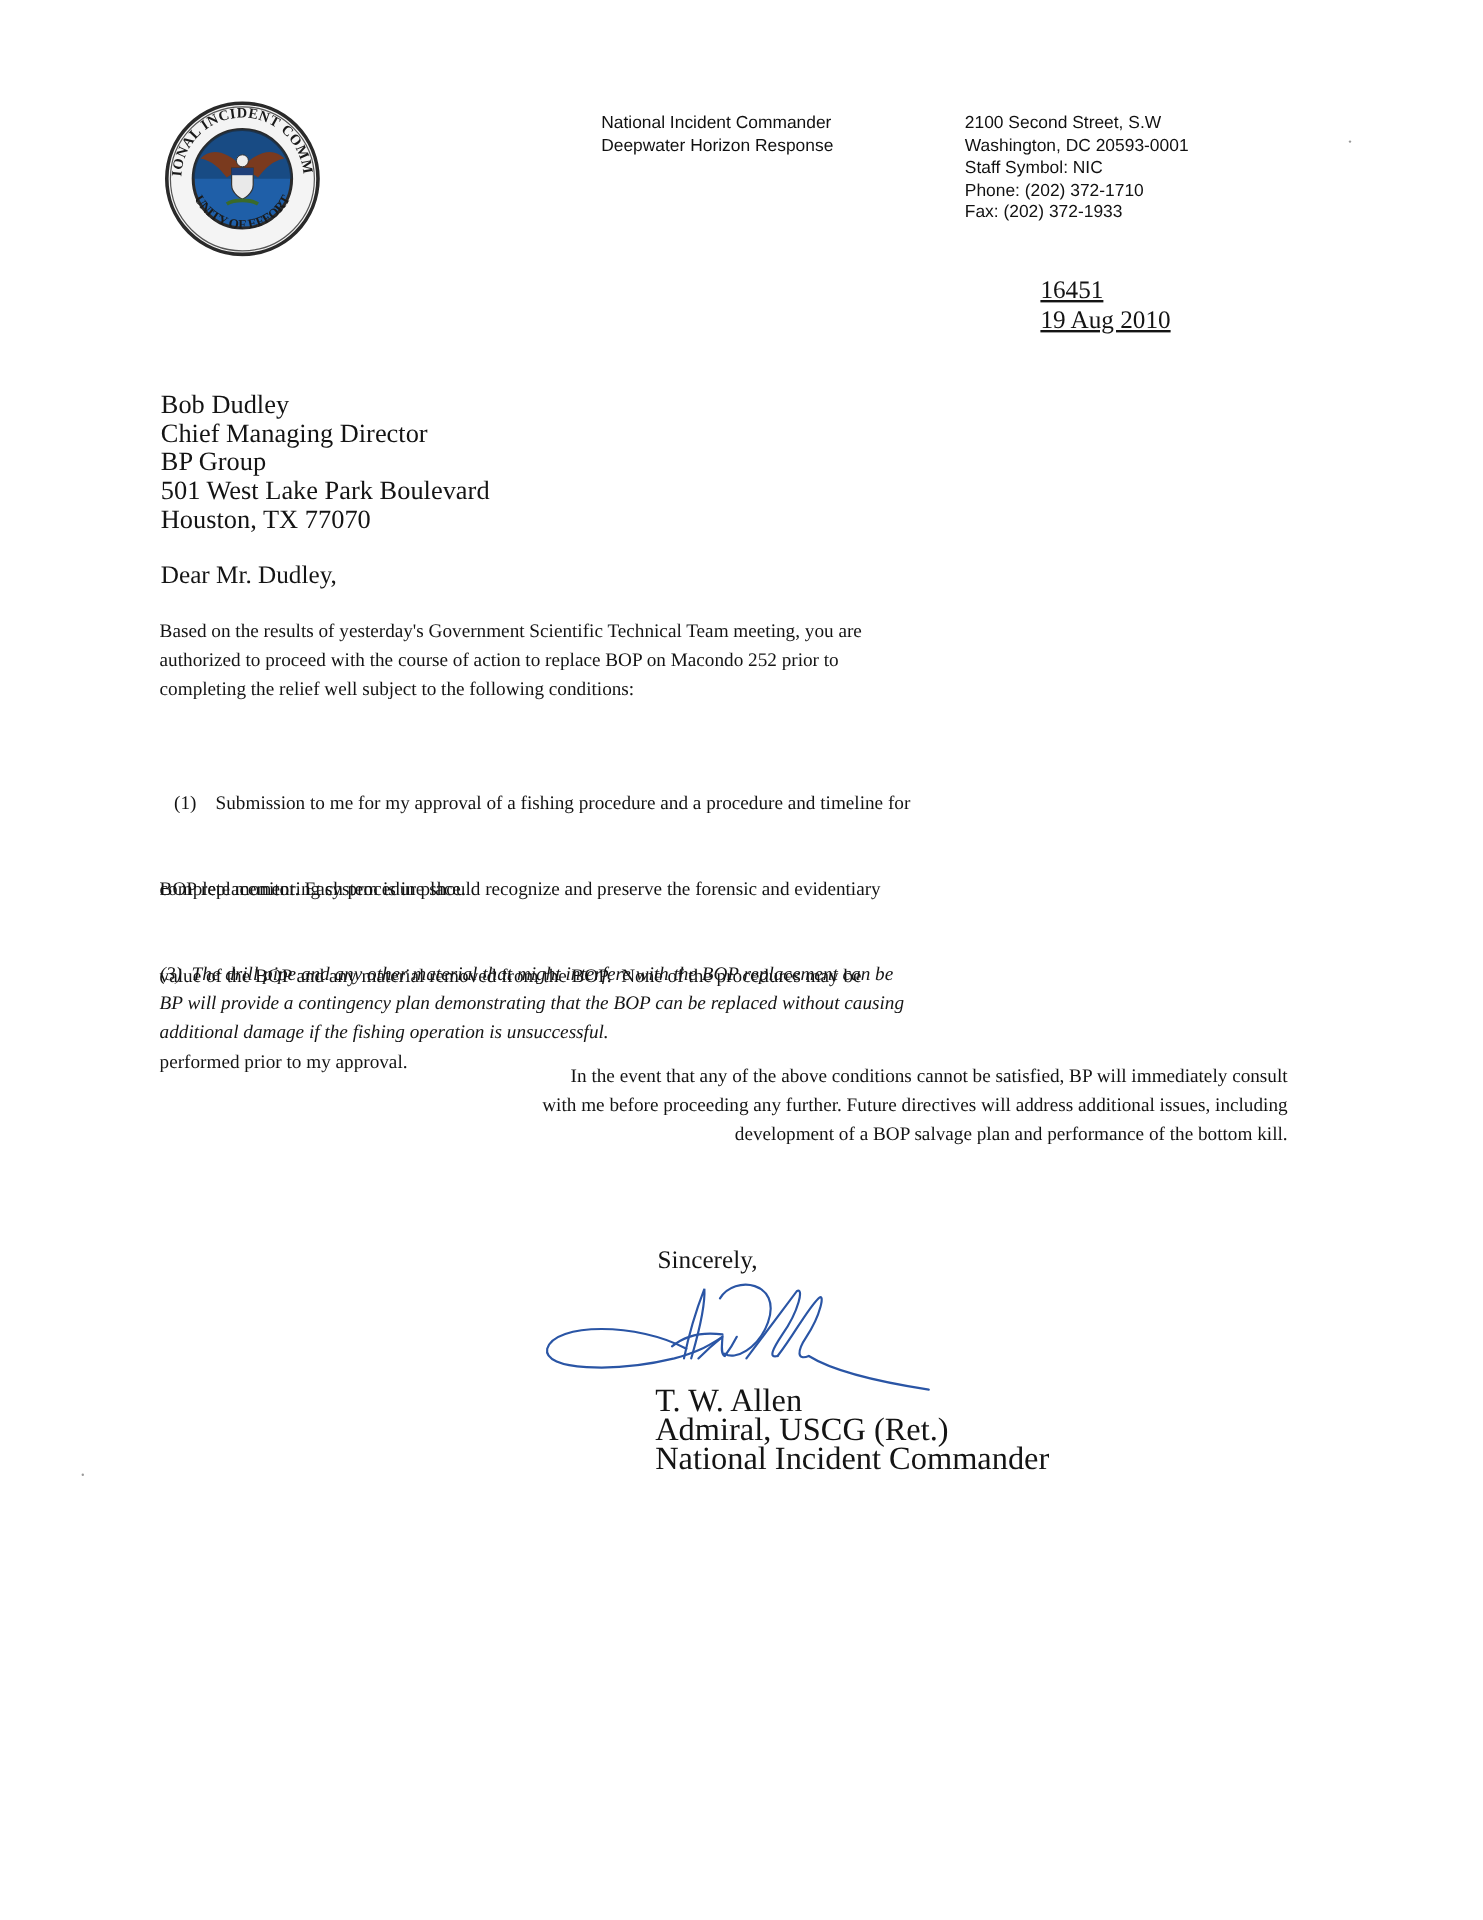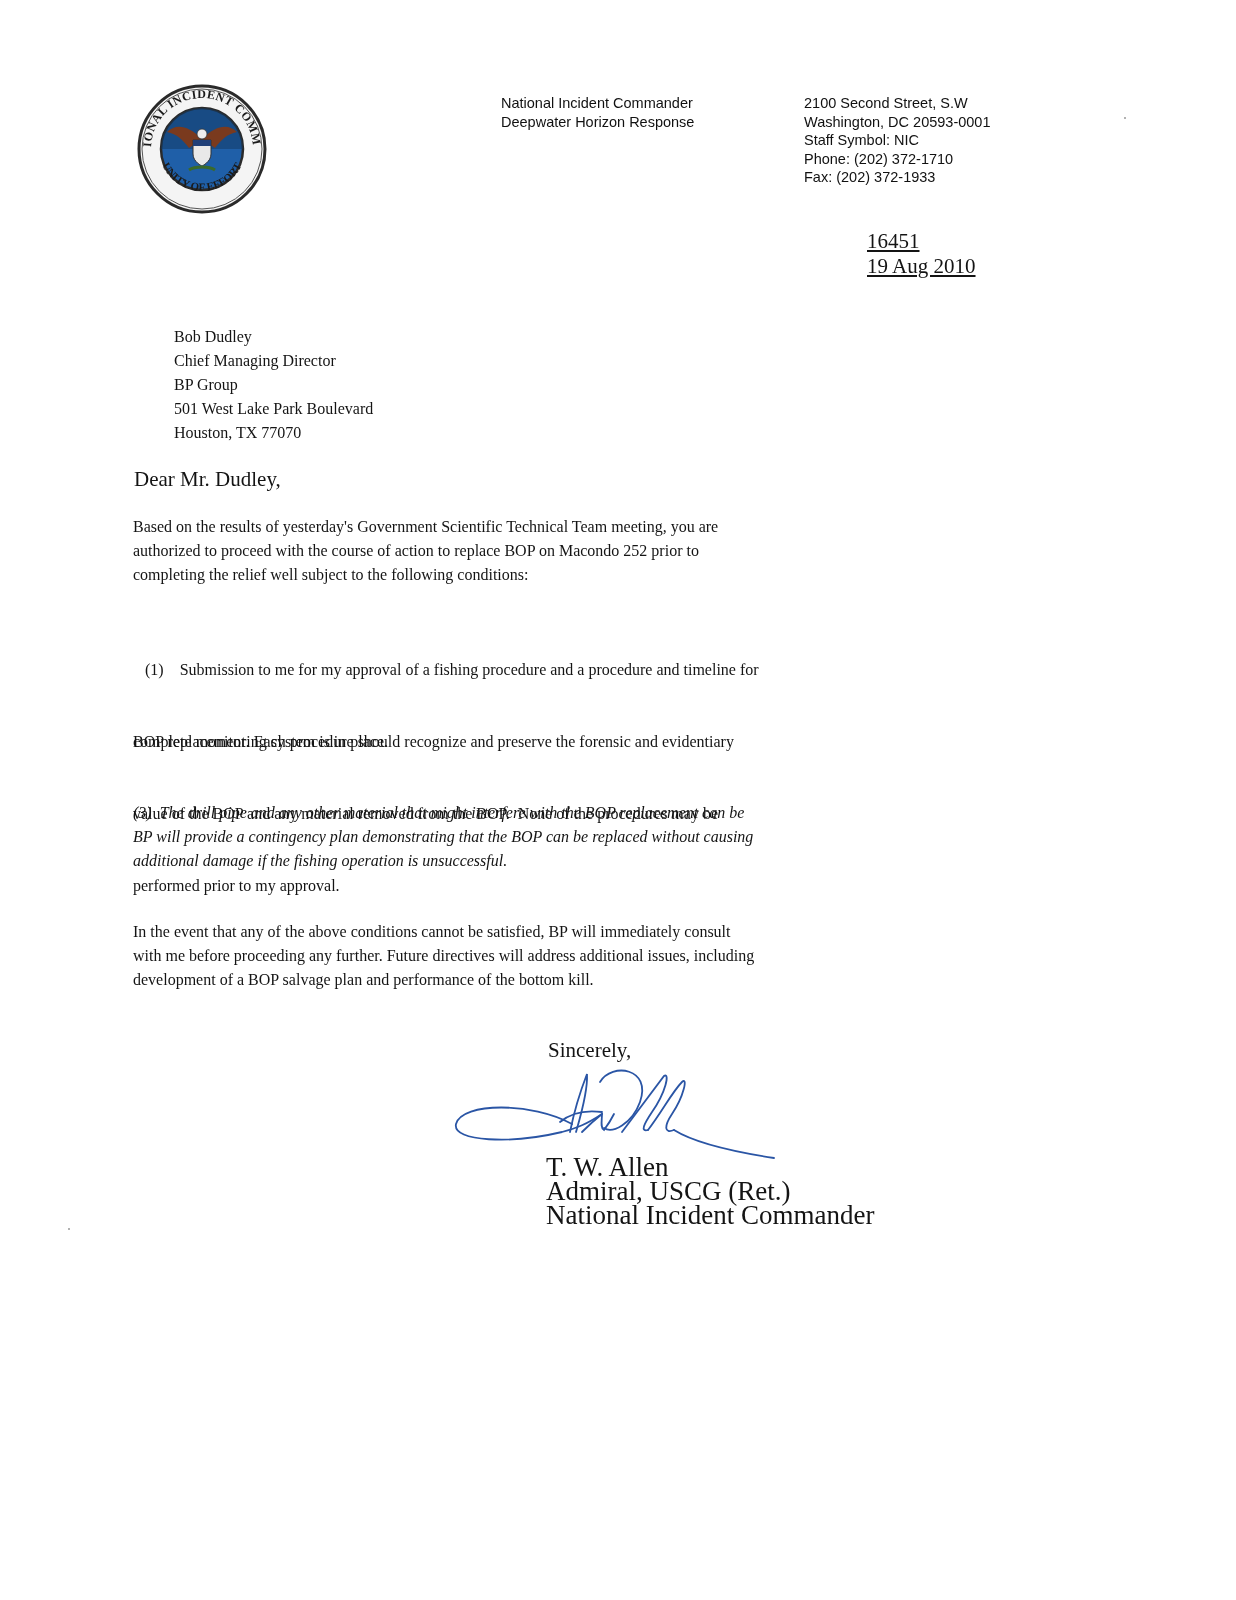--- a/index.html
+++ b/index.html
@@ -5,28 +5,28 @@
   html, body { margin: 0; padding: 0; background: #ffffff; }
   body { width: 1236px; height: 1600px; position: relative; overflow: hidden; color: #141414; }
   .serif { font-family: "Liberation Serif", "DejaVu Serif", serif; }
   .sans { font-family: "Liberation Sans", "DejaVu Sans", sans-serif; }
   .abs { position: absolute; }
   .seal { left: 137px; top: 84px; width: 130px; height: 130px; }
   .hdr { font-size: 14.5px; line-height: 18.5px; color: #111; }
   .hdr-center { left: 501px; top: 94px; }
   .hdr-right { left: 804px; top: 94px; }
   .refdate { left: 867px; top: 229px; font-size: 21px; line-height: 25px; text-decoration: underline; }
-  .addr { left: 134px; top: 325px; font-size: 16px; line-height: 24px; margin-left: 40px; }
+  .addr { left: 134px; top: 325px; font-size: 22px; line-height: 24px; }
   .salut { left: 134px; top: 467px; font-size: 21px; line-height: 24px; }
   .para { left: 133px; font-size: 16px; line-height: 24px; width: 940px; }
   .p0 { top: 515px; }
   .p1 { top: 610px; }
   .p2 { top: 730px; }
   .p3 { top: 801px; font-style: italic; }
-  .p4 { top: 920px; }
+  .p4 { top: 886px; text-align: right; }
   .line { display: block; white-space: nowrap; }
   .close { left: 548px; top: 1038px; font-size: 21px; line-height: 24px; }
   .sig { left: 452px; top: 1062px; width: 330px; height: 100px; }
   .signer { left: 546px; top: 1155px; font-size: 27px; line-height: 24px; }
   .speck { width: 2px; height: 2px; background: #999; border-radius: 50%; }
 </style>
 </head>
 <body>
 
 <div class="abs seal">

